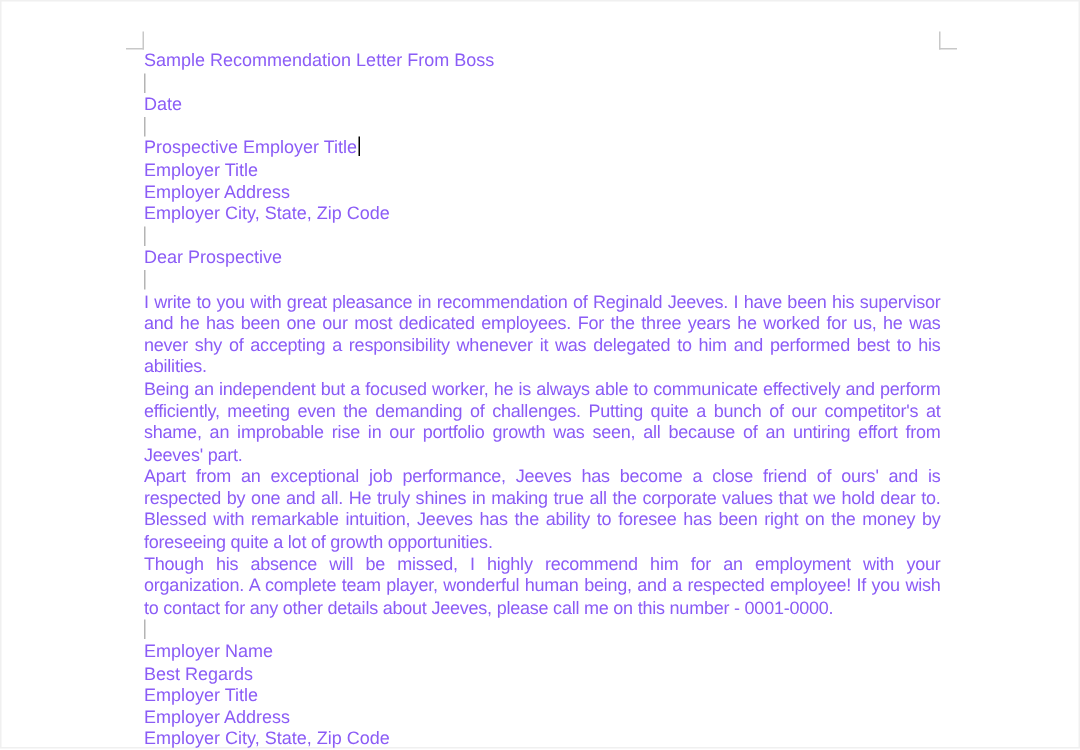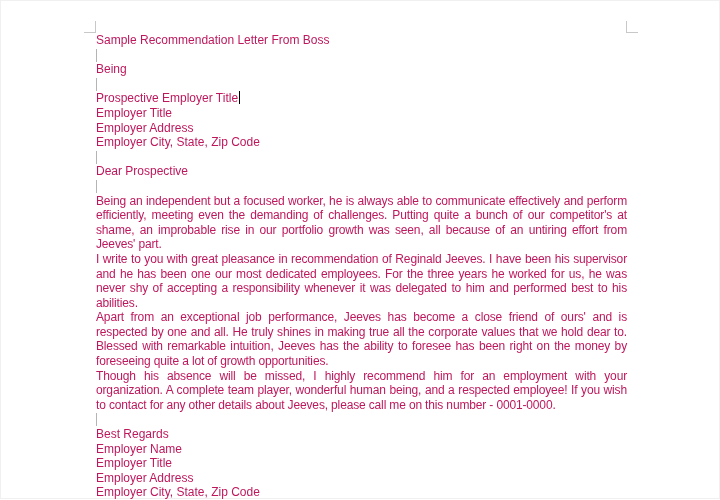--- a/index.html
+++ b/index.html
@@ -37,21 +37,21 @@
       left: 625px; top: 20px;
       border-width: 0 0 1px 1px;
     }
     .text-area {
       position: absolute;
       left: 95px;
       top: 32px;
       width: 531px;
       font-size: 12px;
       line-height: 14.6px;
-      color: #be185d;
+      color: #8b5cf6;
     }
     .line {
       white-space: nowrap;
       height: 14.6px;
     }
     .empty-para {
       height: 14.6px;
       position: relative;
     }
     .empty-para::before {
@@ -80,33 +80,33 @@
 </head>
 <body>
 
 <div class="page">
   <div class="crop-mark crop-tl"></div>
   <div class="crop-mark crop-tr"></div>
 
   <div class="text-area">
     <div class="line">Sample Recommendation Letter From Boss</div>
     <div class="empty-para"></div>
-    <div class="line">Being</div>
+    <div class="line">Date</div>
     <div class="empty-para"></div>
     <div class="line"><span>Prospective Employer Title</span><span class="cursor"></span></div>
     <div class="line">Employer Title</div>
     <div class="line">Employer Address</div>
     <div class="line">Employer City, State, Zip Code</div>
     <div class="empty-para"></div>
     <div class="line">Dear Prospective</div>
     <div class="empty-para"></div>
+    <div class="para">I write to you with great pleasance in recommendation of Reginald Jeeves. I have been his supervisor and he has been one our most dedicated employees. For the three years he worked for us, he was never shy of accepting a responsibility whenever it was delegated to him and performed best to his abilities.</div>
     <div class="para">Being an independent but a focused worker, he is always able to communicate effectively and perform efficiently, meeting even the demanding of challenges. Putting quite a bunch of our competitor's at shame, an improbable rise in our portfolio growth was seen, all because of an untiring effort from Jeeves' part.</div>
-    <div class="para">I write to you with great pleasance in recommendation of Reginald Jeeves. I have been his supervisor and he has been one our most dedicated employees. For the three years he worked for us, he was never shy of accepting a responsibility whenever it was delegated to him and performed best to his abilities.</div>
     <div class="para">Apart from an exceptional job performance, Jeeves has become a close friend of ours' and is respected by one and all. He truly shines in making true all the corporate values that we hold dear to. Blessed with remarkable intuition, Jeeves has the ability to foresee has been right on the money by foreseeing quite a lot of growth opportunities.</div>
     <div class="para">Though his absence will be missed, I highly recommend him for an employment with your organization. A complete team player, wonderful human being, and a respected employee! If you wish to contact for any other details about Jeeves, please call me on this number - 0001-0000.</div>
     <div class="empty-para"></div>
+    <div class="line">Employer Name</div>
     <div class="line">Best Regards</div>
-    <div class="line">Employer Name</div>
     <div class="line">Employer Title</div>
     <div class="line">Employer Address</div>
     <div class="line">Employer City, State, Zip Code</div>
   </div>
 </div>
 
 </body></html>

